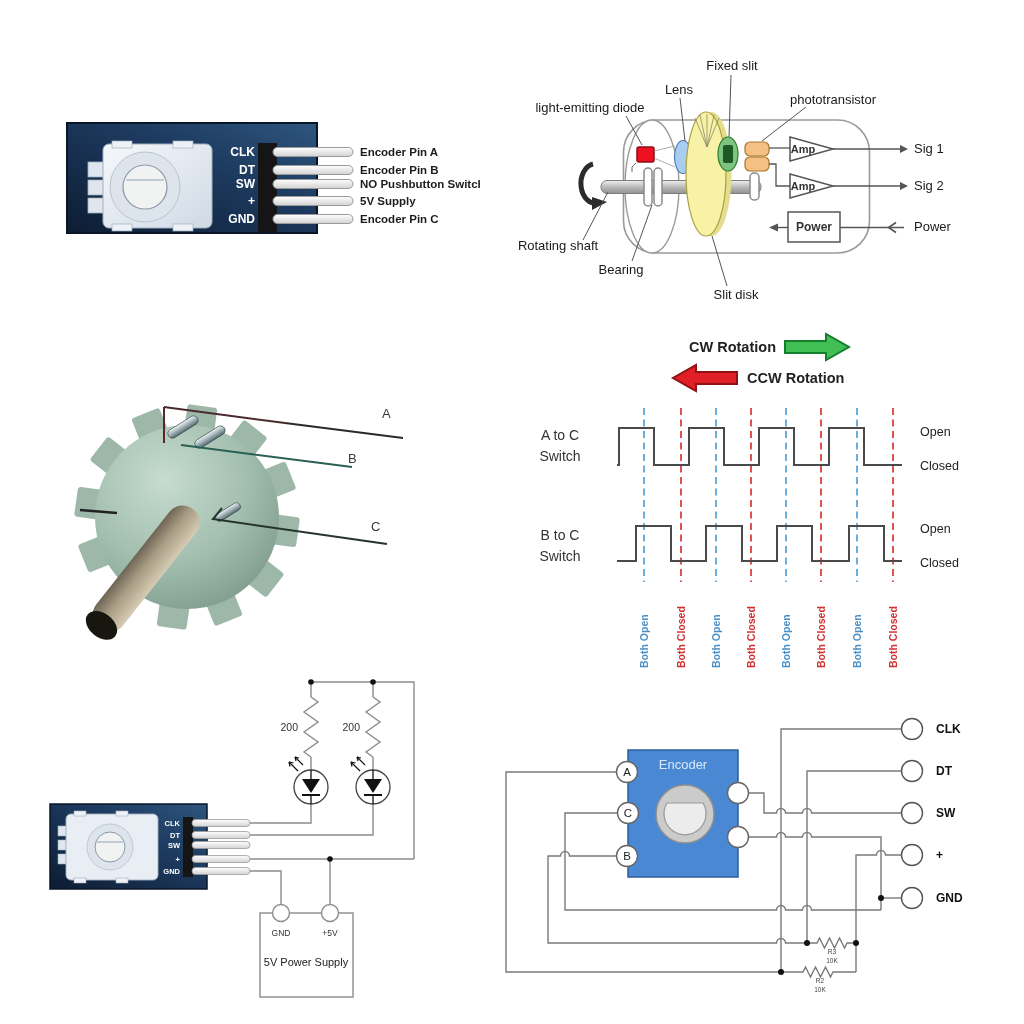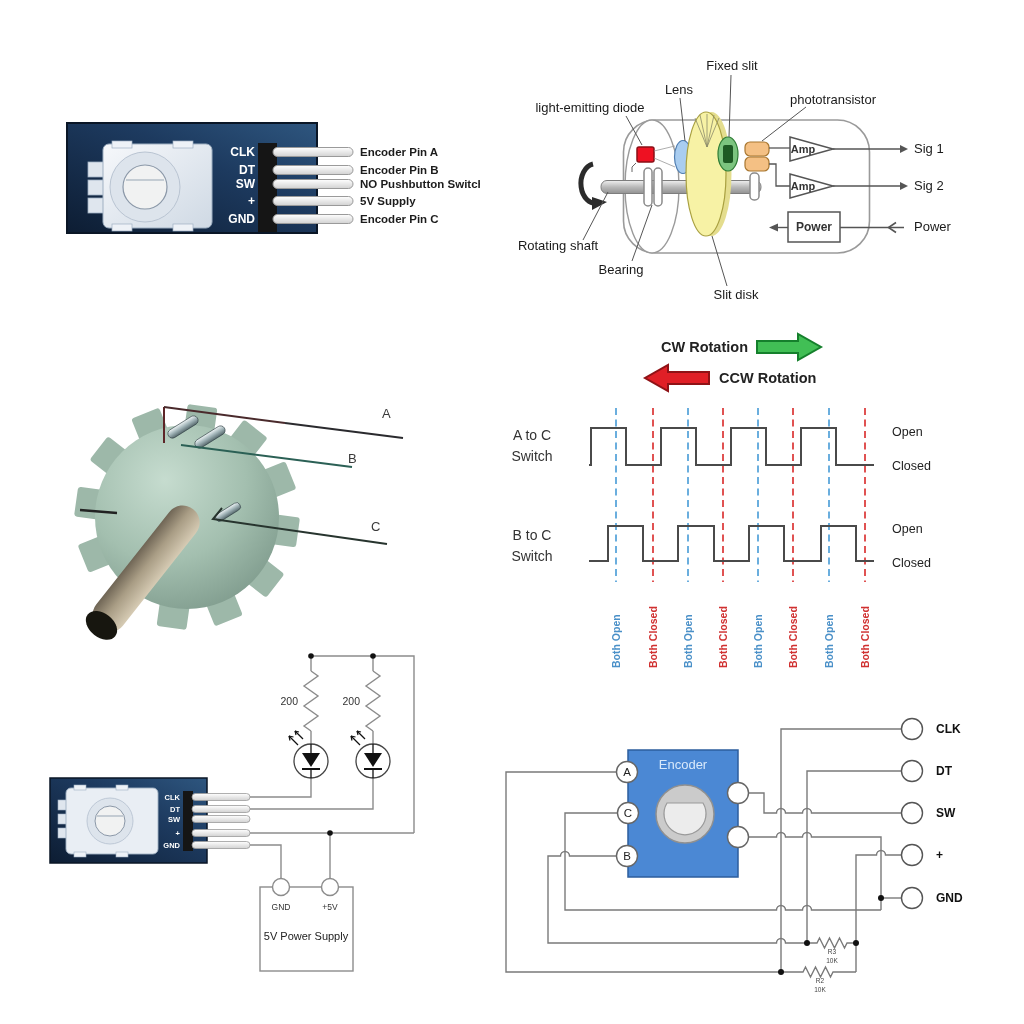--- a/index.html
+++ b/index.html
@@ -2,22 +2,22 @@
 <html><head>
 <meta charset="utf-8">
 <style>
   html,body{margin:0;padding:0;background:#fff;width:1024px;height:1024px;overflow:hidden;
     font-family:"Liberation Sans", sans-serif;}
   .canvas{position:relative;width:1024px;height:1024px;background:#fff;}
   .panel{position:absolute;}
   #p-module{left:60px;top:110px;}
   #p-optical{left:495px;top:50px;}
   #p-gear{left:55px;top:390px;}
-  #p-timing{left:476px;top:330px;}
-  #p-ledcirc{left:40px;top:644px;}
+  #p-timing{left:504px;top:330px;}
+  #p-ledcirc{left:40px;top:670px;}
   #p-wiring{left:480px;top:688px;}
   svg text{font-family:"Liberation Sans", sans-serif;}
   .pinlbl{font-size:12px;font-weight:bold;fill:#ffffff;}
   .pindesc{font-size:11.5px;font-weight:600;fill:#1c1c1c;}
   .optlbl{font-size:13px;fill:#1a1a1a;}
   .amptxt{font-size:11px;font-weight:bold;fill:#333;}
   .pwrtxt{font-size:12px;font-weight:bold;fill:#333;}
   .wirelbl{font-size:13px;fill:#3a3a3a;}
   .rotlbl{font-size:14.5px;font-weight:bold;fill:#222;}
   .rowlbl{font-size:14px;fill:#333;}

